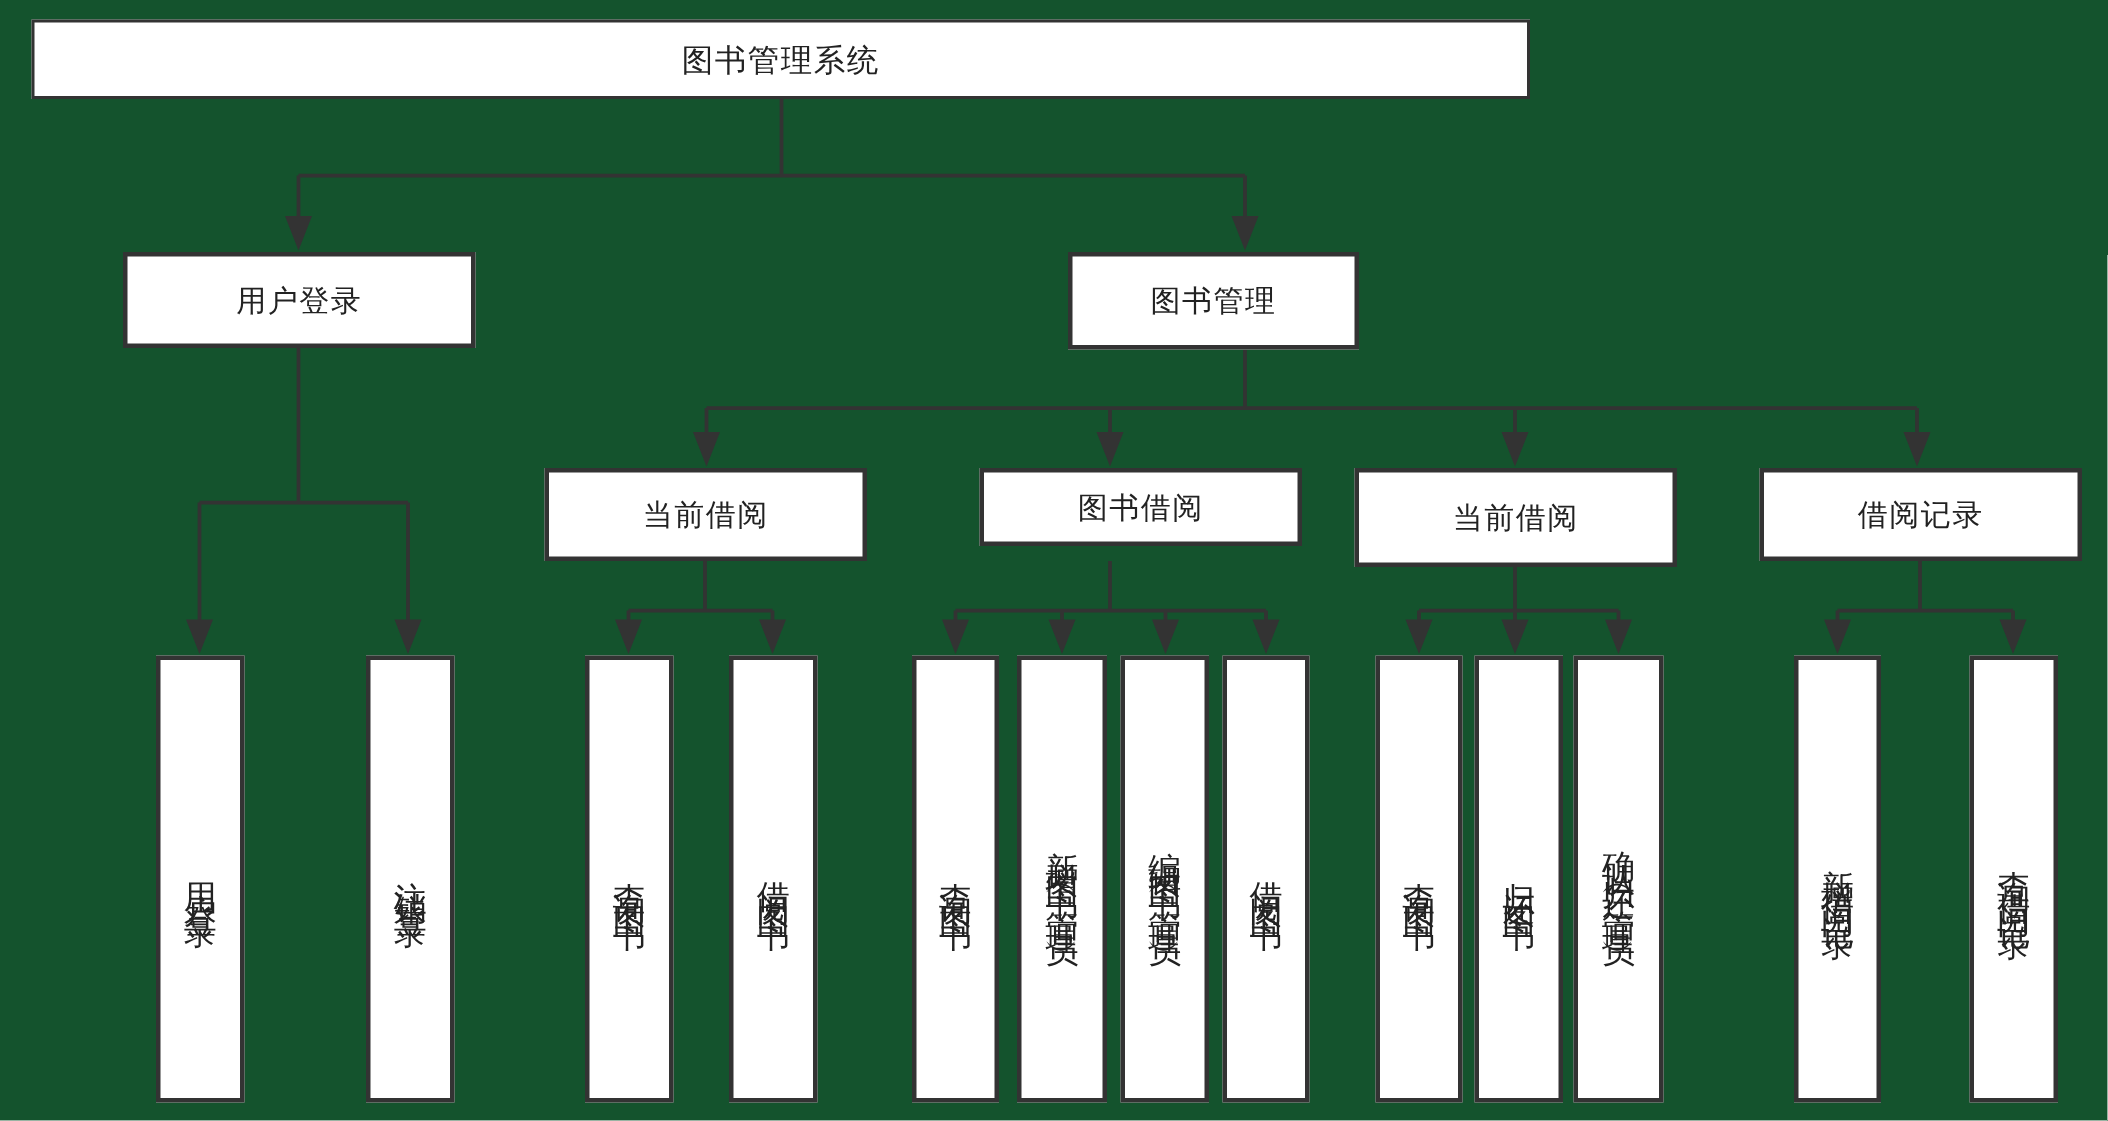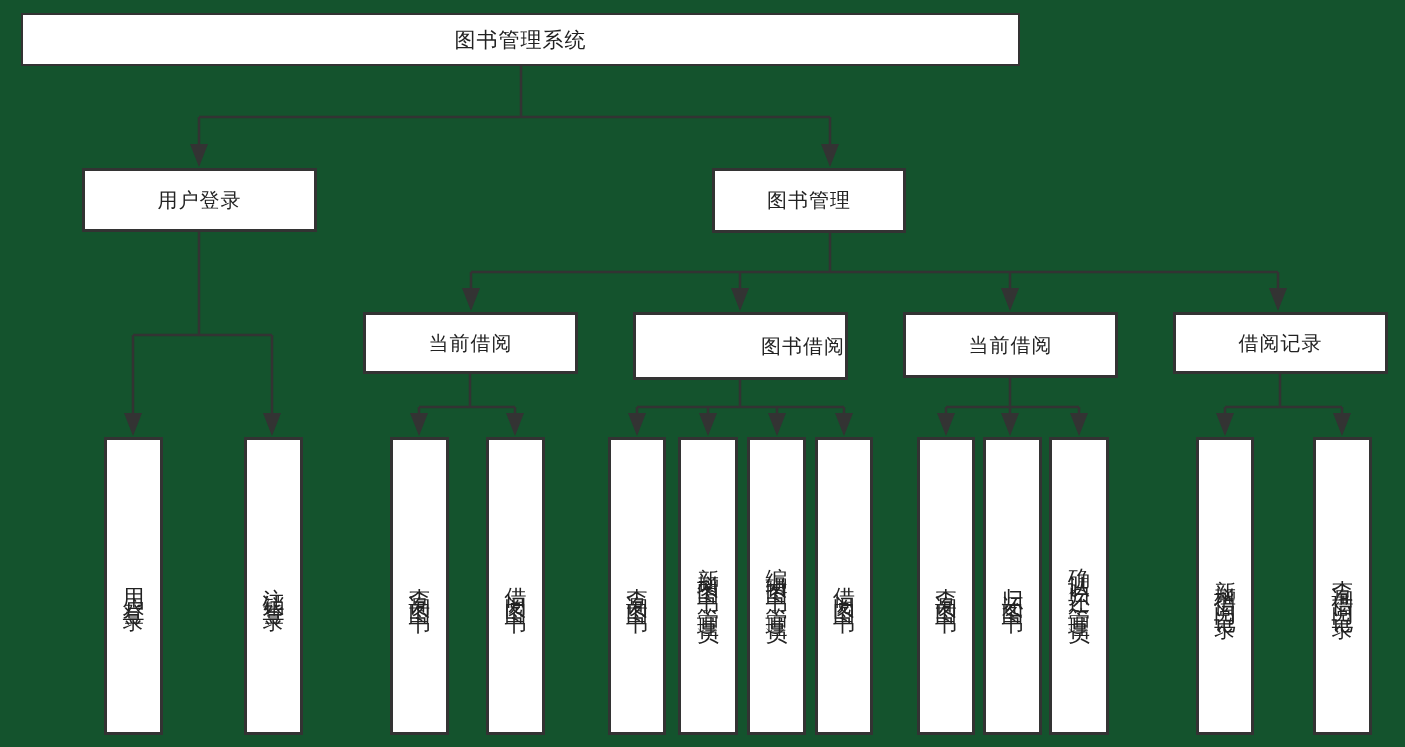--- a/index.html
+++ b/index.html
@@ -78,21 +78,21 @@
   <div class="box" style="left:82px; top:168px; width:235px; height:64px;">
     <span>用户登录</span>
   </div>
   <div class="box" style="left:712px; top:168px; width:194px; height:65px;">
     <span>图书管理</span>
   </div>
 
   <div class="box" style="left:363px; top:312px; width:215px; height:62px;">
     <span>当前借阅</span>
   </div>
-  <div class="box" style="left:633px; top:312px; width:215px; height:68px;justify-content:flex-end;">
+  <div class="box" style="left:653px; top:312px; width:215px; height:52px;">
     <span>图书借阅</span>
   </div>
   <div class="box" style="left:903px; top:312px; width:215px; height:66px;">
     <span>当前借阅</span>
   </div>
   <div class="box" style="left:1173px; top:312px; width:215px; height:62px;">
     <span>借阅记录</span>
   </div>
 
   <div class="box vbox" style="left:104px; top:437px; width:59px; height:298px;">

